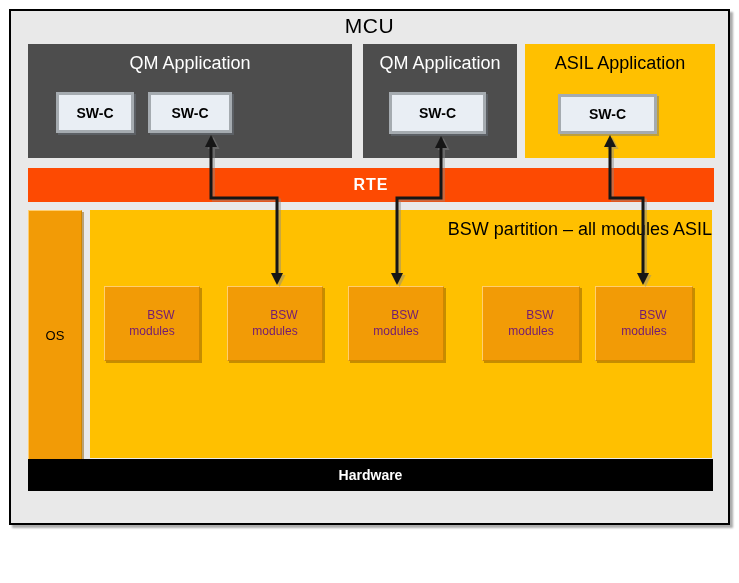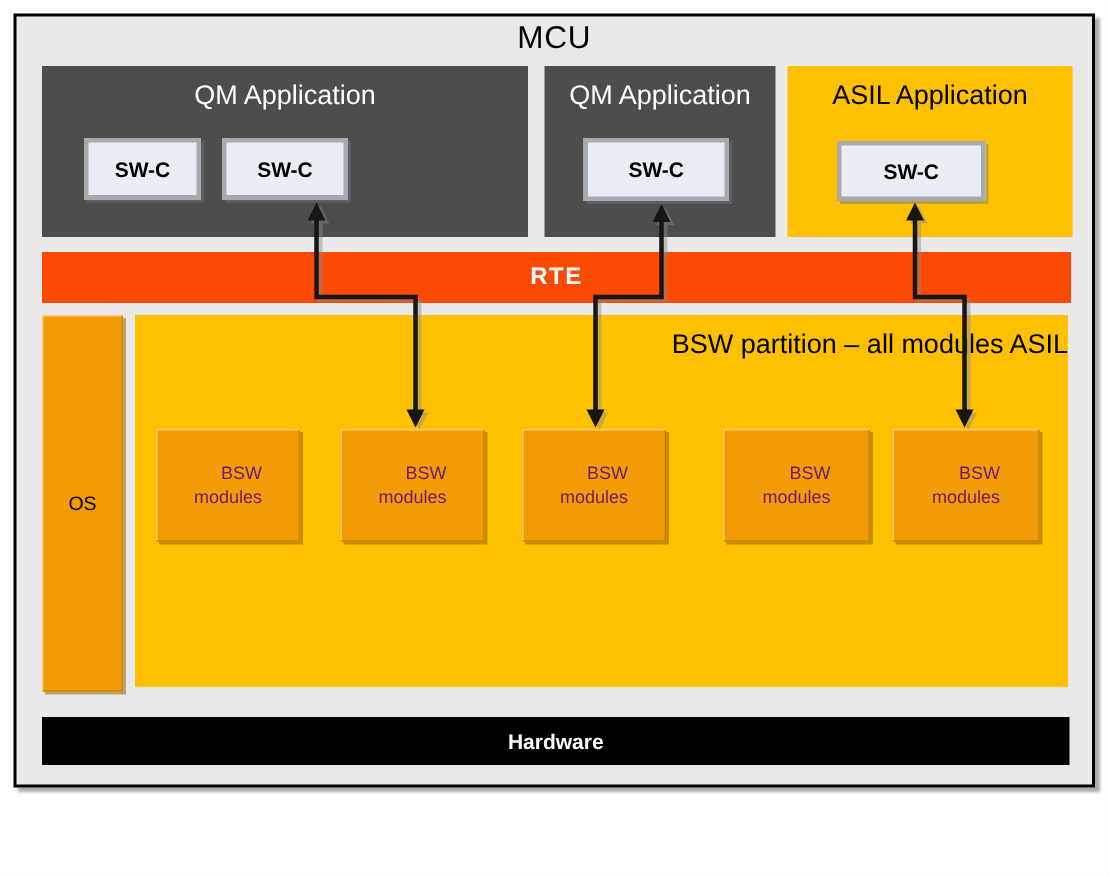--- a/index.html
+++ b/index.html
@@ -48,21 +48,21 @@
   .partition{position:absolute;left:79px;top:199px;width:622px;height:248px;background:var(--asil_bg);}
   .partition-title{position:absolute;top:9px;width:100%;text-align:right;font-size:18px;color:#000;}
 
   .module{position:absolute;top:76px;width:96px;height:75px;background:var(--module_bg);
     border:1px solid;border-color:#ffce70 #cf8600 #cf8600 #ffce70;
     box-shadow:2px 2px 0 rgba(140,90,0,.5);
     display:flex;align-items:center;justify-content:center;text-align:right;
     font-size:12px;line-height:1.3;color:#701a75;white-space:pre-line;}
   .m1{left:14px;} .m2{left:137px;} .m3{left:258px;} .m4{left:392px;width:98px;} .m5{left:505px;width:98px;}
 
-  .hardware{position:absolute;left:17px;top:467px;width:685px;height:32px;background:var(--hardware_bg);
+  .hardware{position:absolute;left:17px;top:448px;width:685px;height:32px;background:var(--hardware_bg);
     display:flex;align-items:center;justify-content:center;
     color:#fff;font-weight:bold;font-size:14px;}
 
   .caption{position:absolute;left:0;top:556px;width:100%;text-align:center;font-size:16px;color:#000;}
 
   svg.arrows{position:absolute;left:0;top:0;width:739px;height:583px;pointer-events:none;}
 </style>
 </head>
 <body>
 

